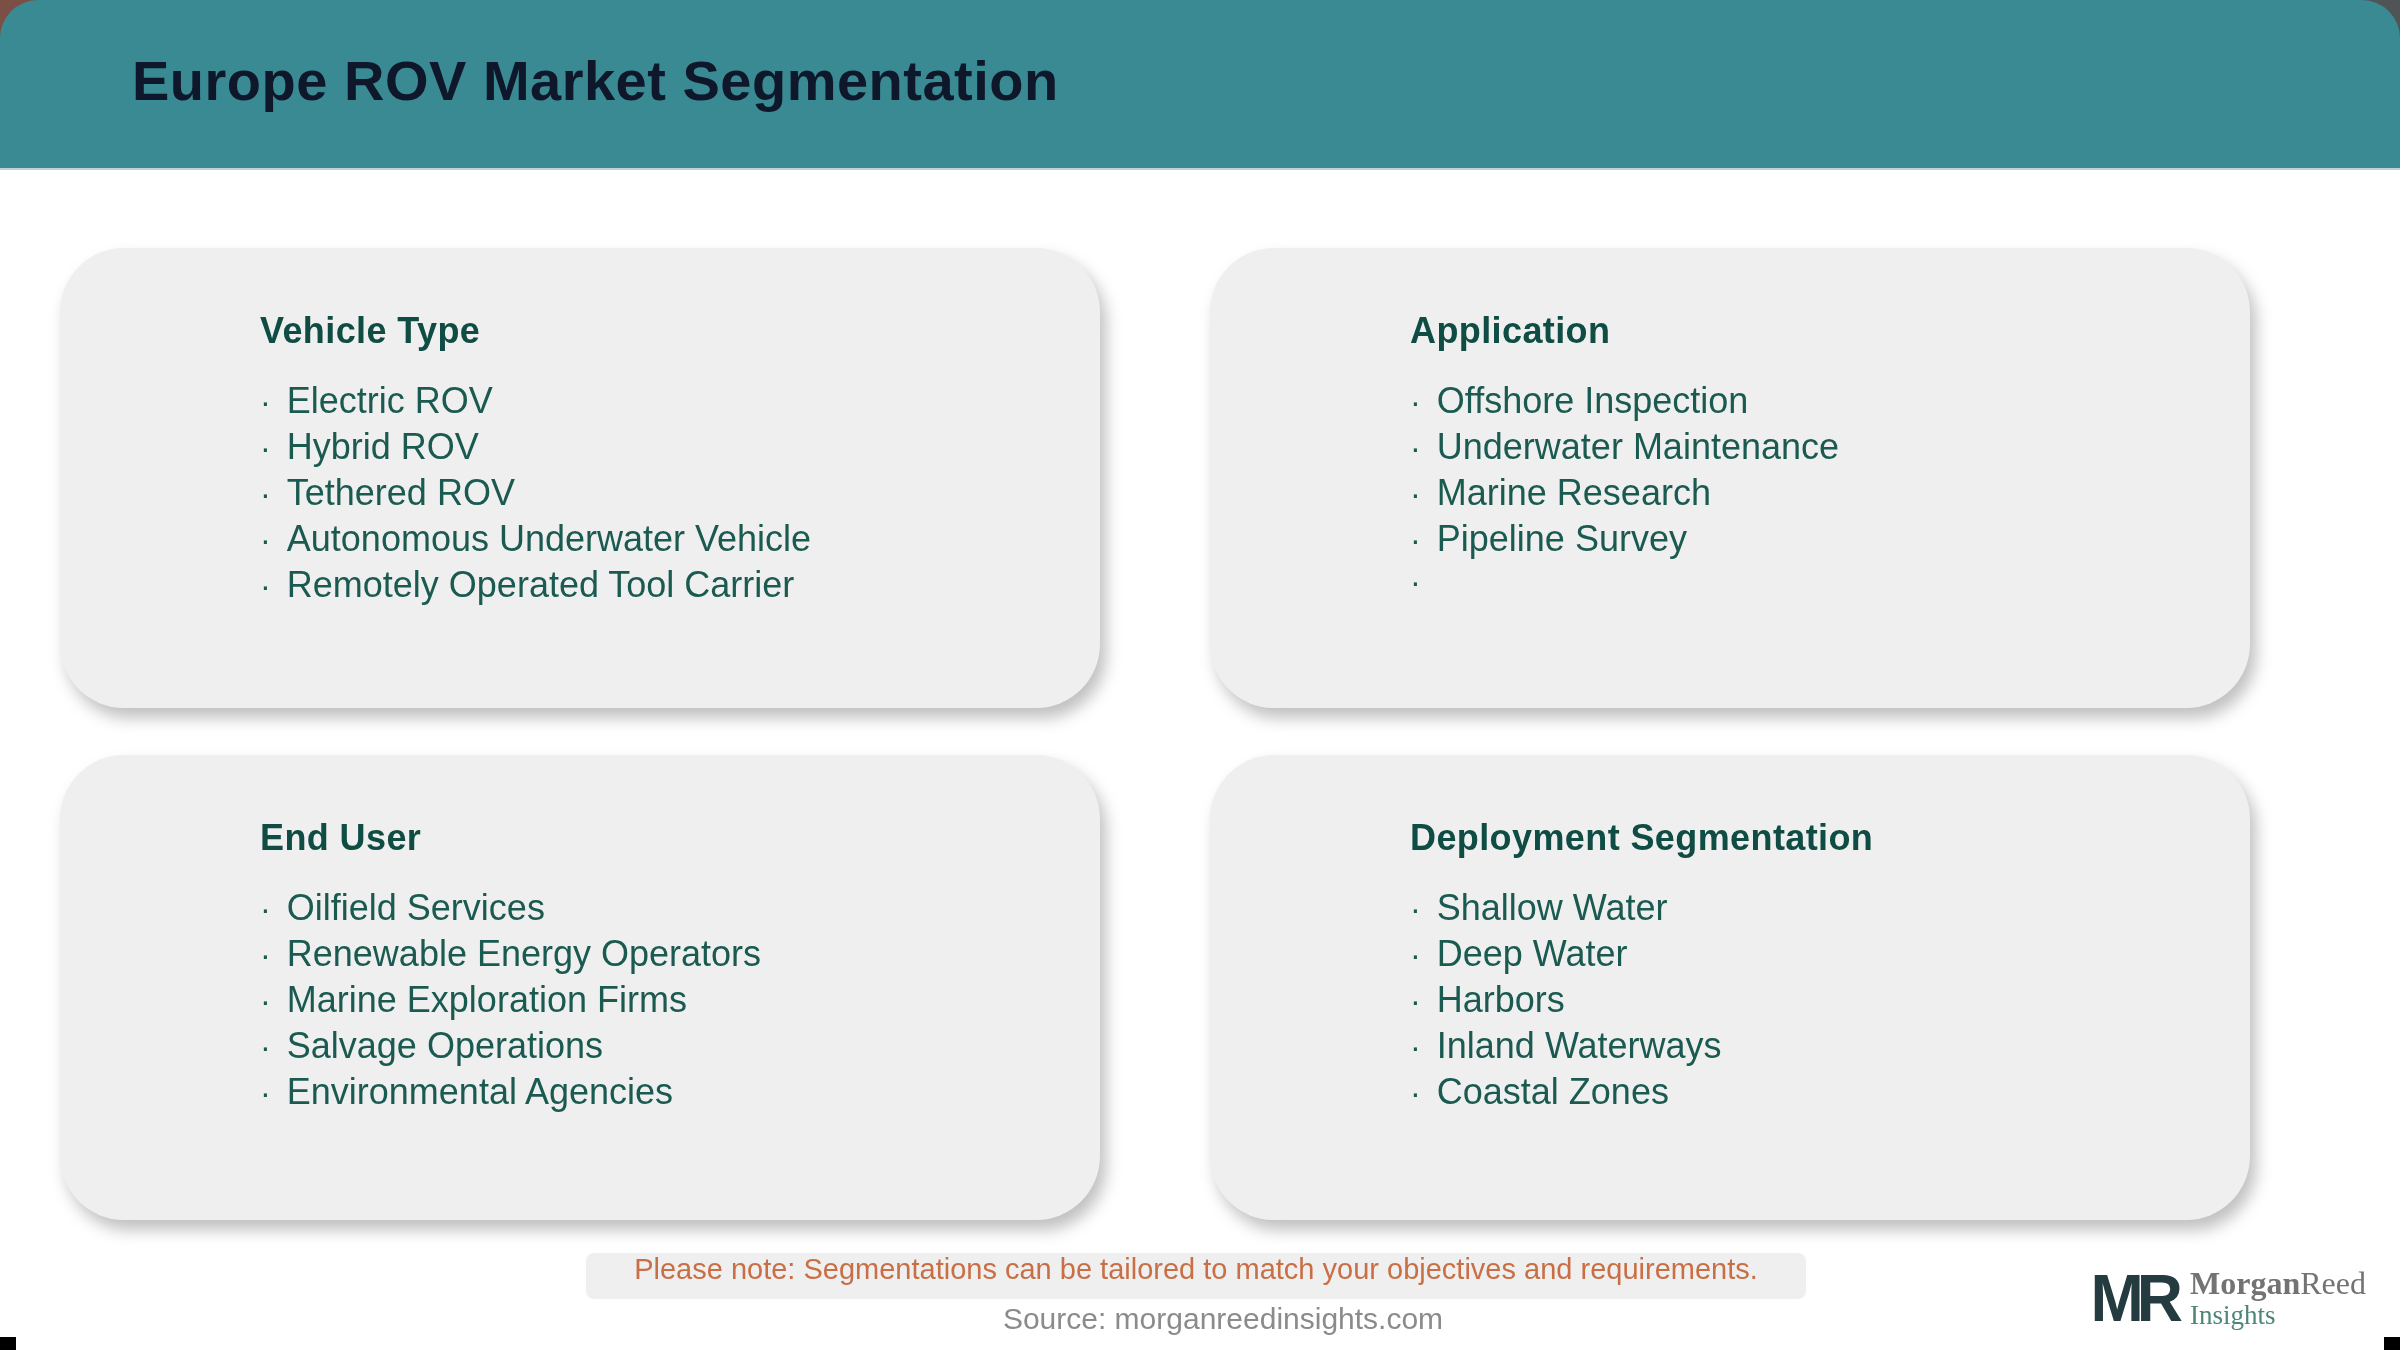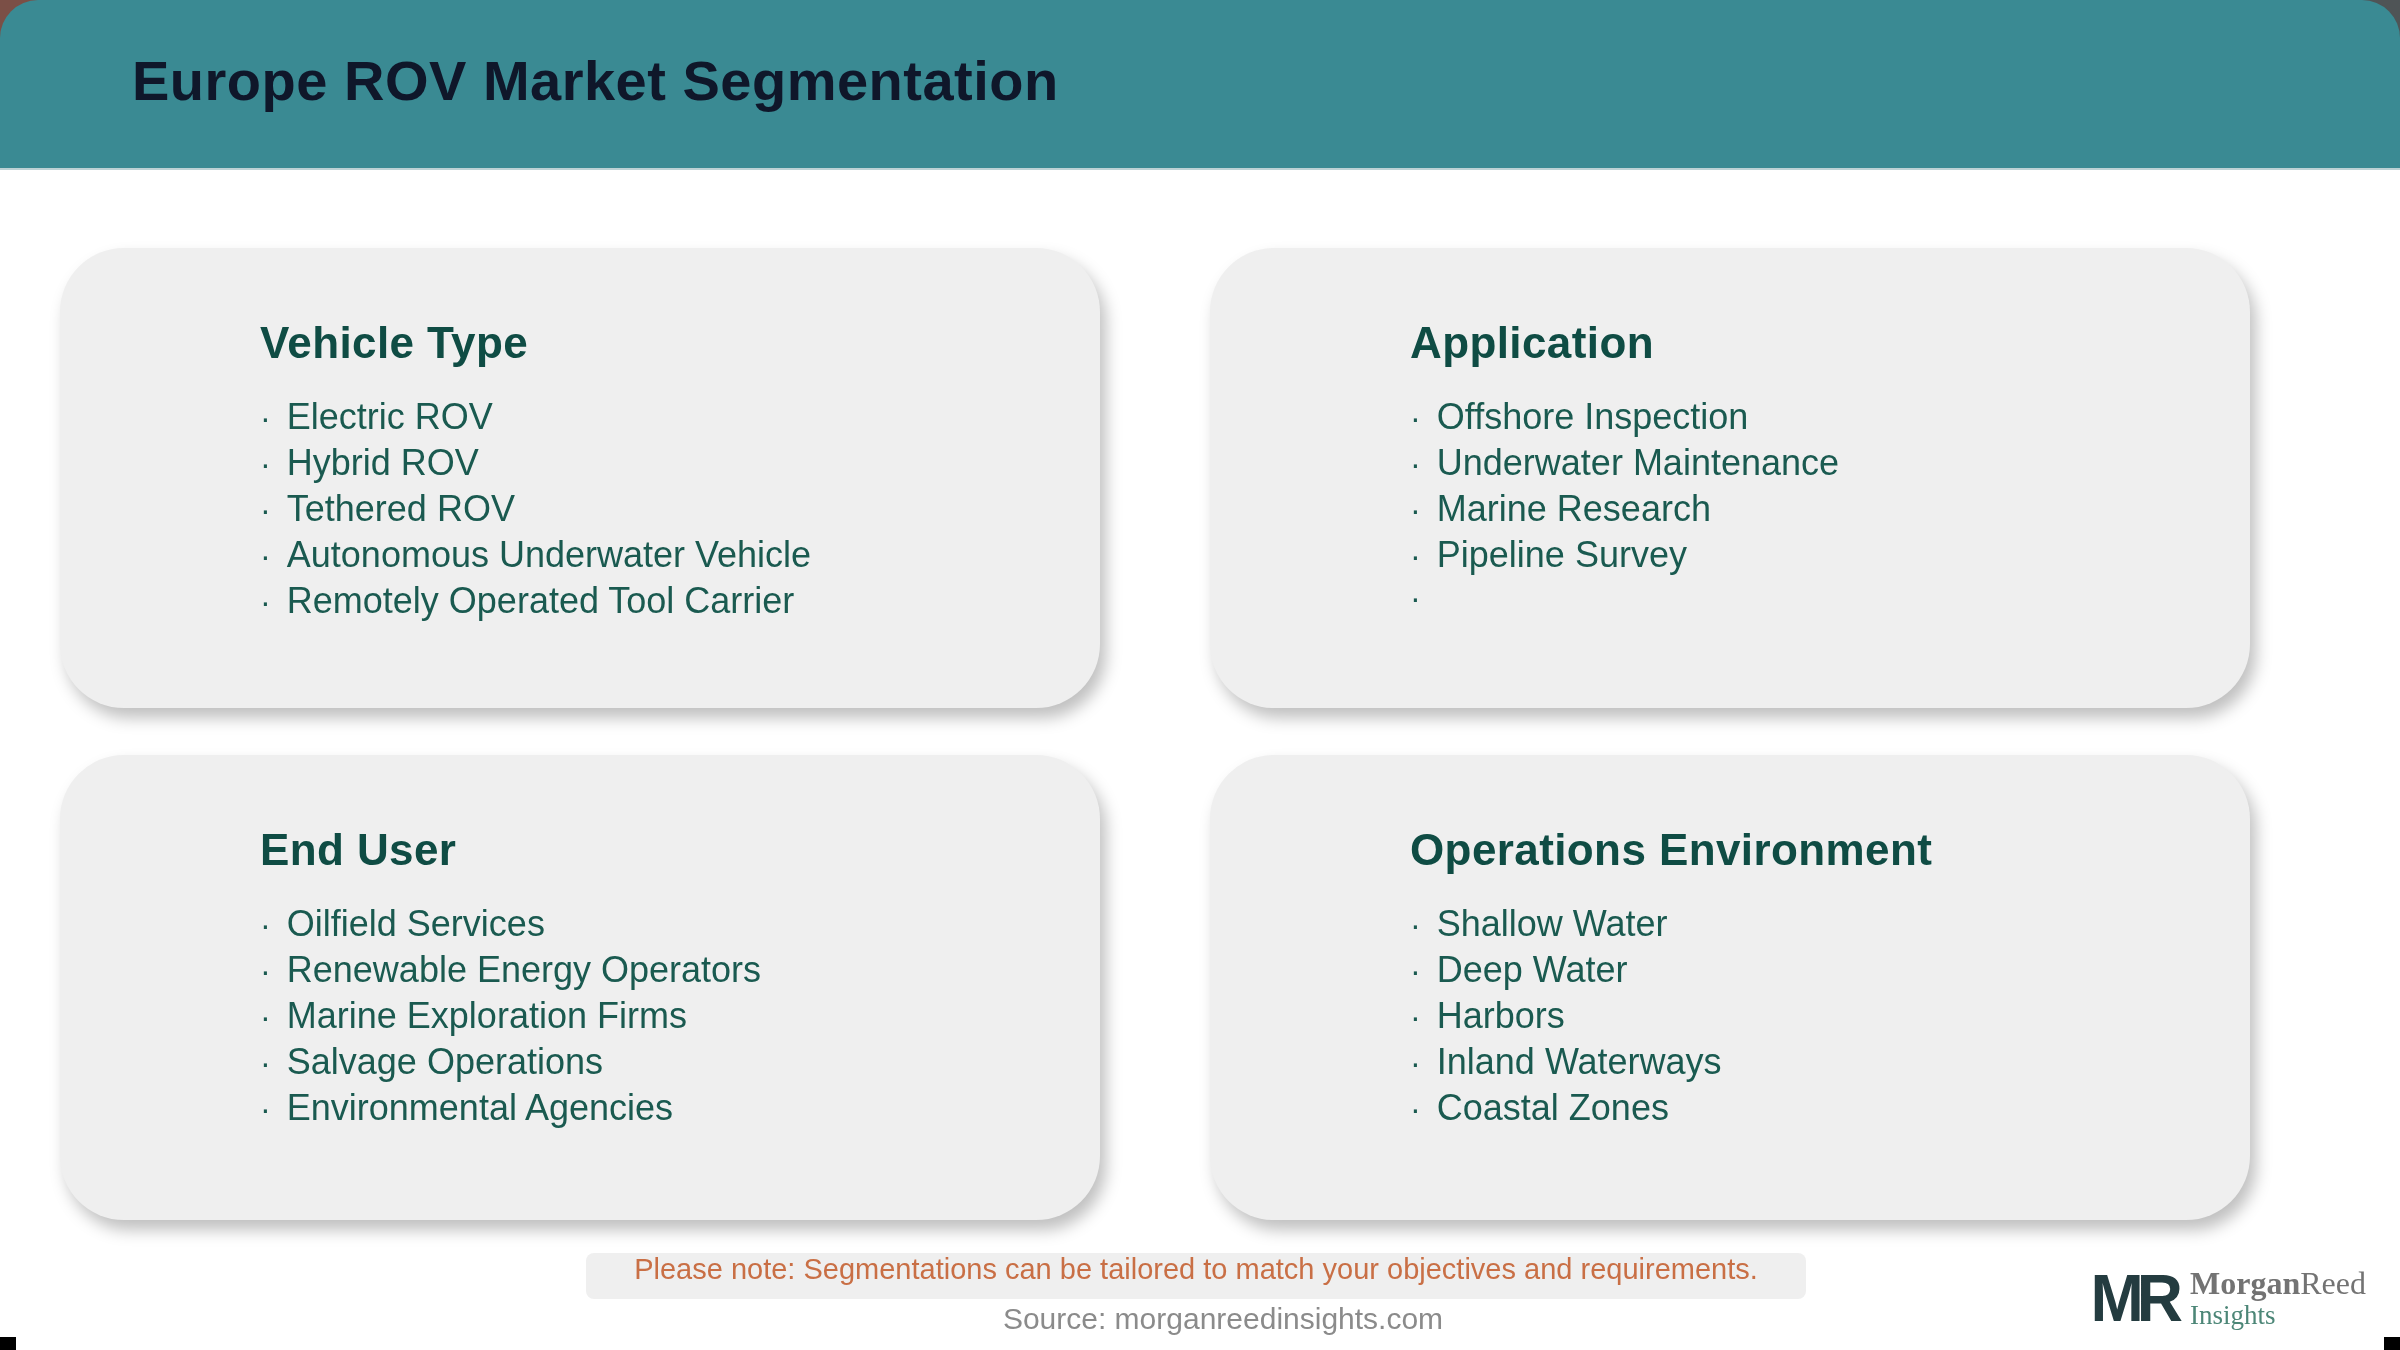--- a/index.html
+++ b/index.html
@@ -45,22 +45,22 @@
     z-index: 1;
   }
   .card {
     background: #efefef;
     border-radius: 64px;
     box-shadow: 6px 10px 16px rgba(0,0,0,0.25);
     box-sizing: border-box;
     padding: 60px 50px 0 200px;
   }
   .card h2 {
-    margin: 10px 0 26px 0;
-    font-size: 44px;
+    margin: 2px 0 26px 0;
+    font-size: 36px;
     font-weight: 700;
     color: #0f4c44;
     letter-spacing: 0.4px;
   }
   .card ul { list-style: none; margin: 0; padding: 0; }
   .card li {
     display: flex;
     align-items: baseline;
     gap: 16px;
     font-size: 36px;
@@ -203,21 +203,21 @@
             <span>Salvage Operations</span>
           </li>
           <li>
             <span class="bullet">·</span>
             <span>Environmental Agencies</span>
           </li>
         </ul>
     </section>
 
     <section class="card">
-      <h2>Operations Environment</h2>
+      <h2>Deployment Segmentation</h2>
       <ul>
           <li>
             <span class="bullet">·</span>
             <span>Shallow Water</span>
           </li>
           <li>
             <span class="bullet">·</span>
             <span>Deep Water</span>
           </li>
           <li>

